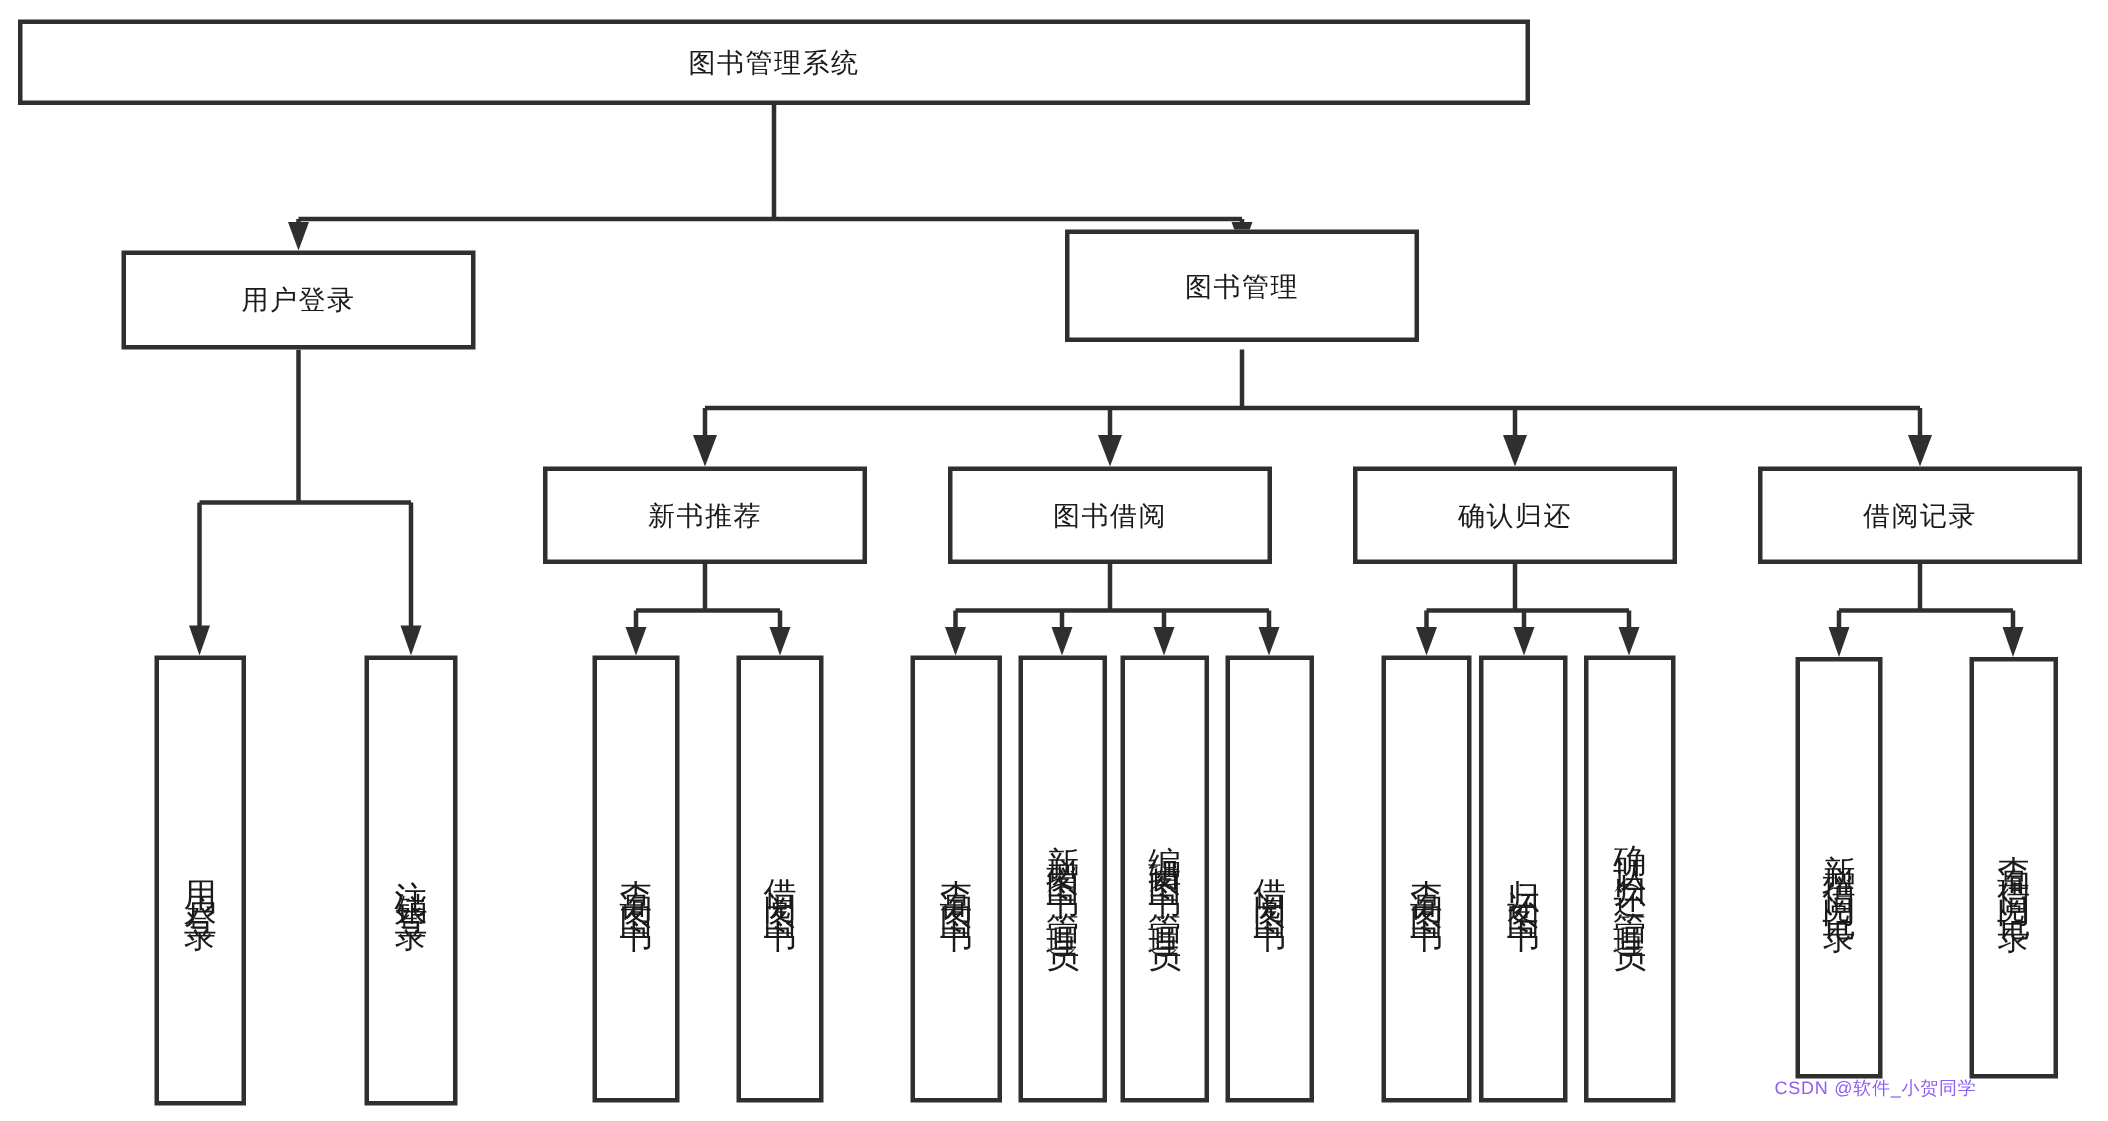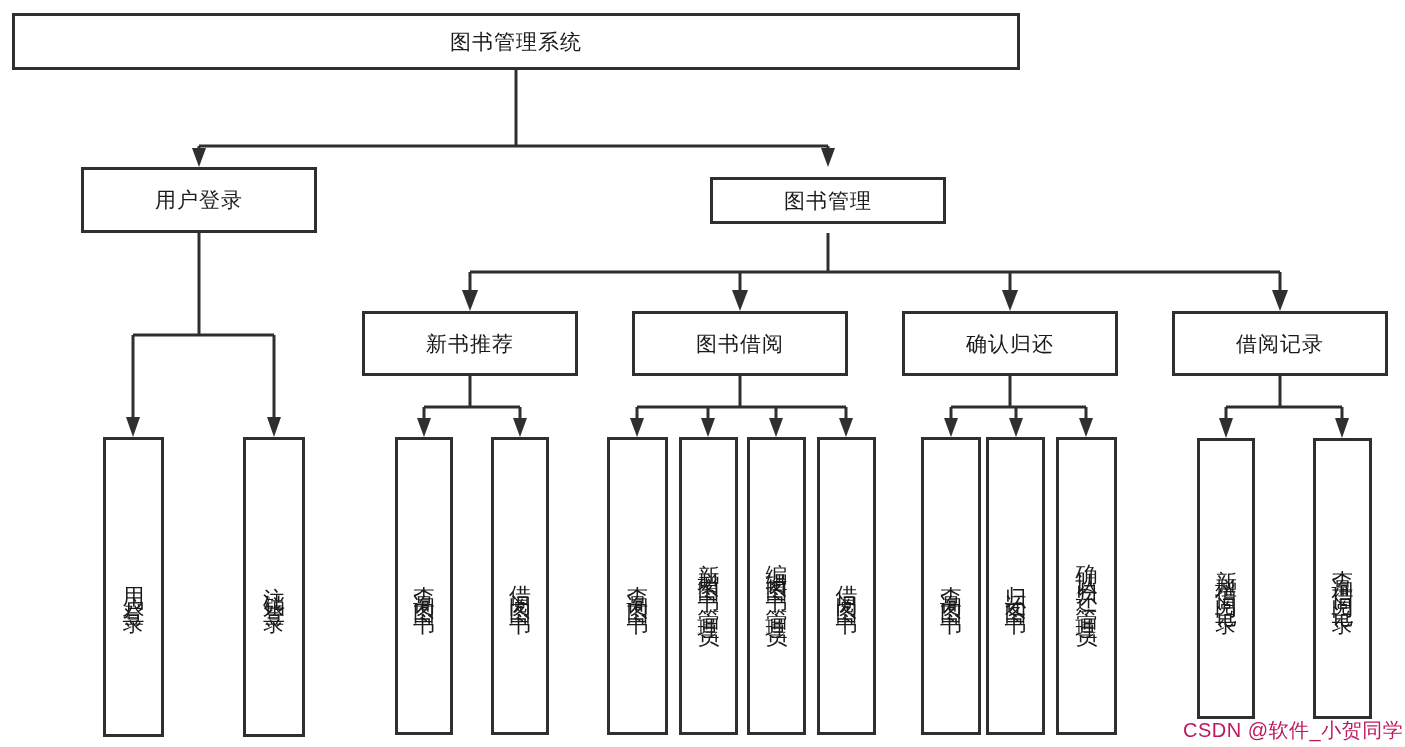--- a/index.html
+++ b/index.html
@@ -15,37 +15,37 @@
     position:absolute;
     box-sizing:border-box;
     border:3px solid #2f2f2f;
     background:#ffffff;
     display:flex;
     align-items:center;
     justify-content:center;
     color:#1a1a1a;
     z-index:2;
   }
-  .node.h{font-size:21px;letter-spacing:1px;}
+  .node.h{font-size:18px;letter-spacing:1px;}
   .node.v span{
     writing-mode:vertical-rl;
     text-orientation:mixed;
     font-size:22px;
     letter-spacing:9px;
     line-height:1;
     white-space:nowrap;
   }
   .watermark{
     position:absolute;
     z-index:3;
     left:1183px;top:717px;
     width:222px;
-    font-size:20px;
+    font-size:12px;
     letter-spacing:0.5px;
-    color:#be185d;
+    color:#8b5cf6;
     text-shadow:1px 1px 0 #ffffff;
     white-space:nowrap;
   }
   .ln{stroke:#2f2f2f;stroke-width:3;fill:none;}
   .ah{fill:#2f2f2f;stroke:none;}
 </style>
 </head>
 <body>
 
 <div class="canvas">
@@ -112,21 +112,21 @@
     <polygon class="ah" points="1335,418 1349,418 1342,438"></polygon>
   </svg>
 
   <div class="node h" style="left:12px;top:13px;width:1008px;height:57px">
     <span>图书管理系统</span>
   </div>
 
   <div class="node h" style="left:81px;top:167px;width:236px;height:66px">
     <span>用户登录</span>
   </div>
-  <div class="node h" style="left:710px;top:177px;width:236px;height:47px">
+  <div class="node h" style="left:710px;top:153px;width:236px;height:75px">
     <span>图书管理</span>
   </div>
 
   <div class="node h" style="left:362px;top:311px;width:216px;height:65px">
     <span>新书推荐</span>
   </div>
   <div class="node h" style="left:632px;top:311px;width:216px;height:65px">
     <span>图书借阅</span>
   </div>
   <div class="node h" style="left:902px;top:311px;width:216px;height:65px">

